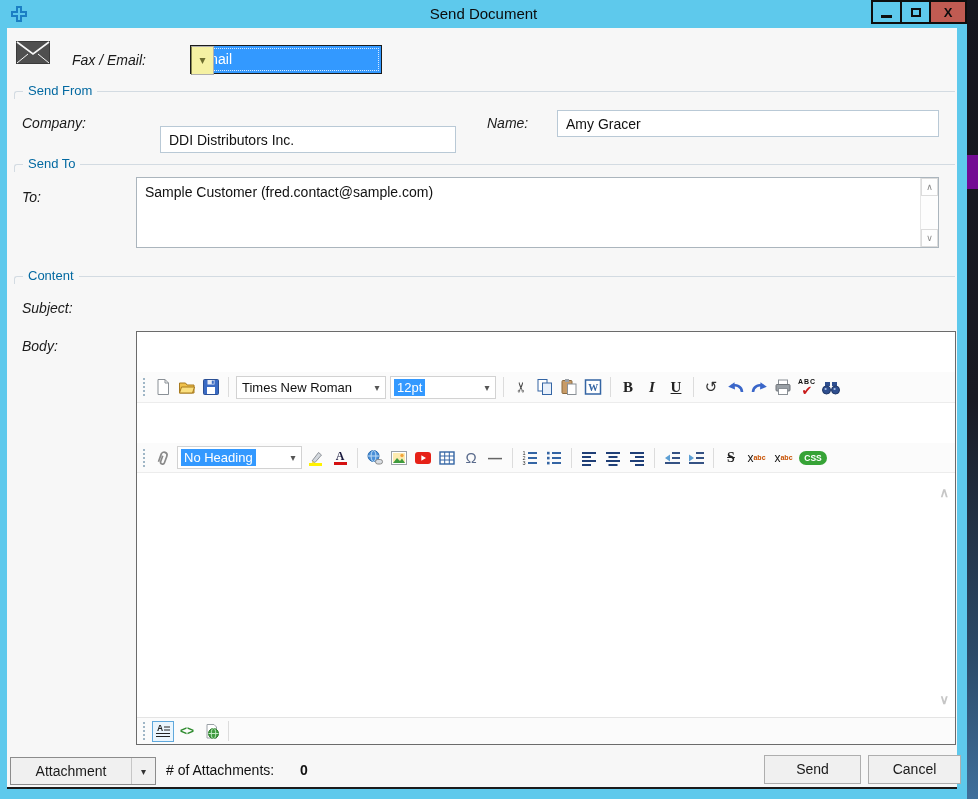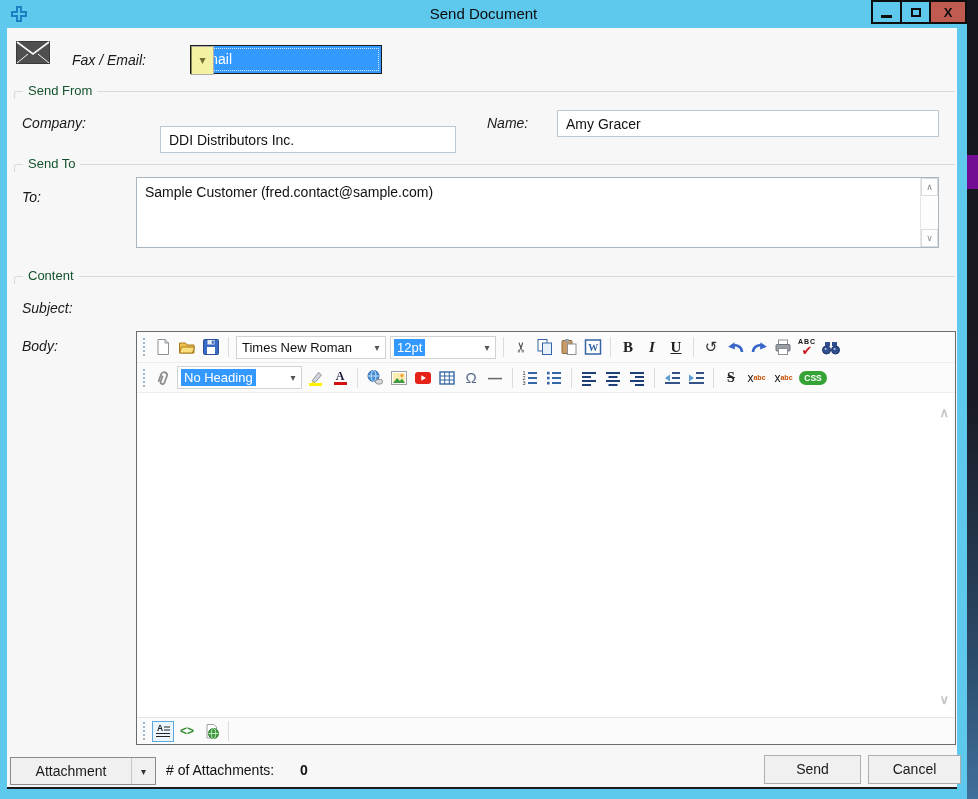--- a/index.html
+++ b/index.html
@@ -26,21 +26,21 @@
 
   .content { position:absolute; left:7px; top:28px; width:950px; height:761px;
     background:#F7F7F7; border-bottom:2px solid #1b1b1b; }
 
   .lbl { position:absolute; font-size:14px; color:#1a1a1a;font-style:italic; }
 
   
   .group { position:absolute; height:8px; border-top:1px solid #D3DBE2; border-left:1px solid #D3DBE2;
     border-top-left-radius:3px; width:941px; left:7px; }
   .group .legend { position:absolute; left:8px; top:-9px; background:#F7F7F7; padding:0 5px;
-    font-size:13px; color:#14532d; }
+    font-size:13px; color:#0369a1; }
 
   
   .tbox { position:absolute; border:1px solid #B9C9D6; background:#fff; font-size:14px;
     color:#111; padding:0 8px; font-family:"Liberation Sans",sans-serif; }
   input.tbox { outline:none; }
 
   
   .combo-fax { position:absolute; left:183px; top:17px; width:192px; height:29px;
     border:1px solid #1b1b1b; background:#3399FF; display:flex; }
   .combo-fax .sel { flex:1; color:#fff; font-size:14px; line-height:27px; padding-left:6px;
@@ -56,21 +56,21 @@
   .tobox .txt { flex:1; font-size:14px; color:#111; padding:6px 8px; }
   .toscroll { width:18px; border-left:1px solid #E6E6E6; background:#FDFDFD;
     display:flex; flex-direction:column; justify-content:space-between; }
   .toscroll .sb { height:18px; border:1px solid #DCDCDC; background:#FEFEFE; color:#8a8a8a;
     font-size:9px; display:flex; align-items:center; justify-content:center; }
 
   
   .editor { position:absolute; left:129px; top:303px; width:820px; height:414px;
     border:1px solid #6B6B6B; background:#fff; display:flex; flex-direction:column; }
   .toolbar { display:flex; align-items:center; background:#FBFBFB; border-bottom:1px solid #ECECEC;
-    padding-left:3px; flex:0 0 auto; }
+    padding-left:3px; flex:0 0 auto;margin-top:40px; }
   .toolbar.r1 { height:31px; } .toolbar.r2 { height:30px; }
   .grip { height:18px; border-left:2px dotted #9FB6C6; margin:0 6px 0 3px; }
   .sep { width:1px; height:20px; background:#DCDCDC; margin:0 5px; }
   .tb { width:24px; height:24px; display:flex; align-items:center; justify-content:center;
     font-size:14px; color:#222; }
   .tb svg { display:block; }
   .combo { height:23px; border:1px solid #D2D2D2; background:#fff; display:flex; align-items:center;
     font-size:13px; color:#111; margin:0 2px; }
   .combo .cv { flex:1; padding-left:5px; white-space:nowrap; overflow:hidden; }
   .combo .cv.hl { flex:0 0 auto; background:#3399FF; color:#fff; padding:1px 3px; margin-left:3px; }

